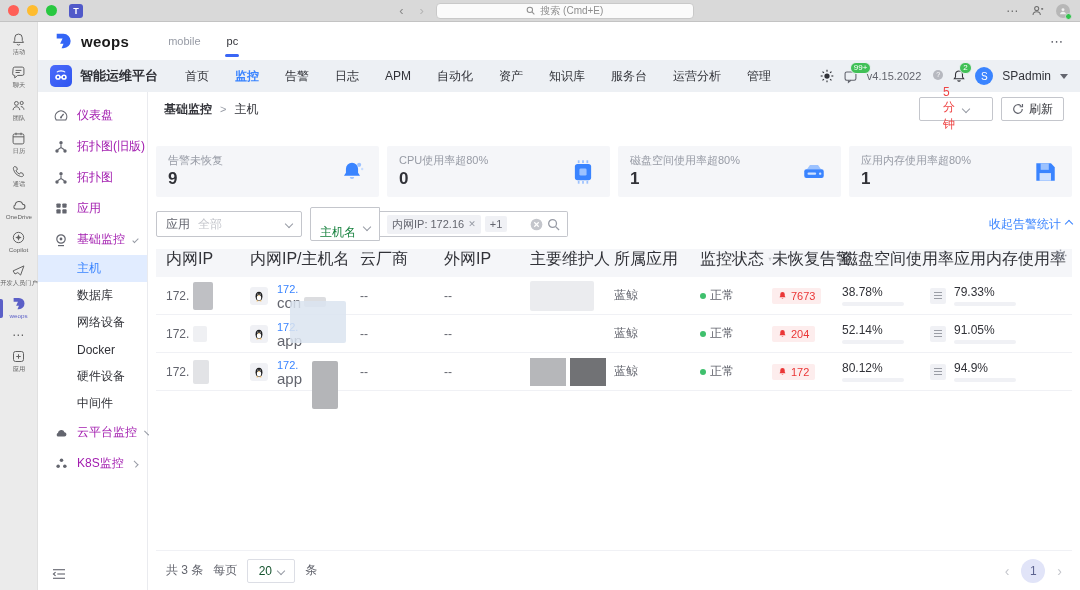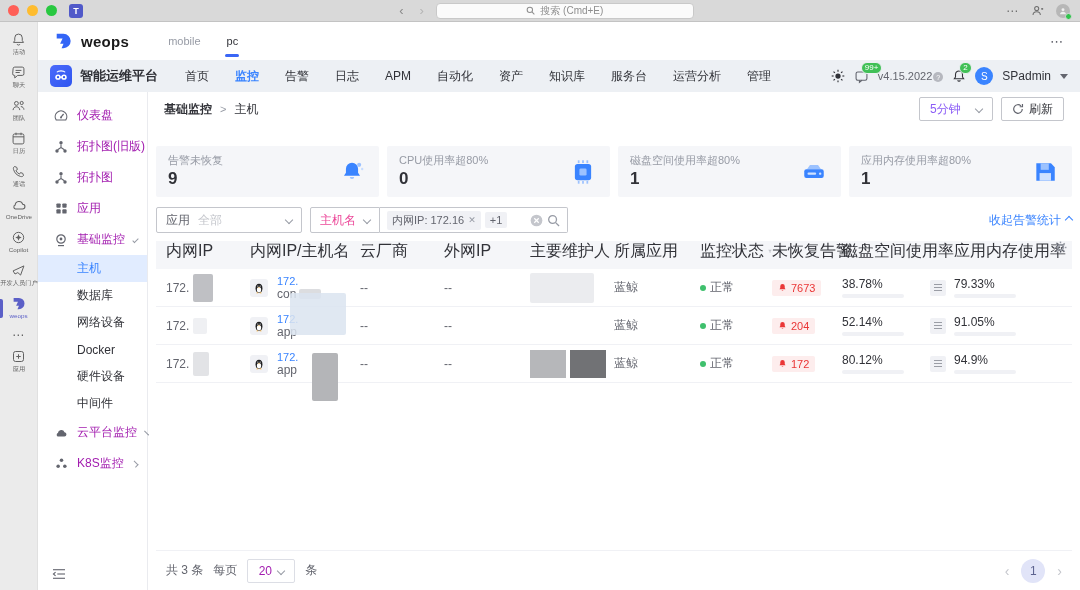--- a/index.html
+++ b/index.html
@@ -47,21 +47,21 @@
   
   .pnav{height:32px;background:#edf0f4;display:flex;align-items:center;padding:0 12px;flex:none}
   .pnav-logo{width:22px;height:22px;border-radius:5px;background:linear-gradient(135deg,#4b6bfb,#2f55f0);display:flex;align-items:center;justify-content:center;flex:none}
   .pnav-title{font-size:13px;font-weight:700;color:#313238;margin:0 14px 0 8px;white-space:nowrap}
   .pnav-menu{display:flex;align-items:stretch;height:32px}
   .nav-item{display:flex;align-items:center;padding:0 13px;font-size:12px;color:#313238;cursor:pointer;white-space:nowrap}
   .nav-item.active{color:#3a84ff;font-weight:700}
   .pnav-right{margin-left:auto;display:flex;align-items:center;gap:9px}
   .icon-wrap{position:relative;display:flex;align-items:center}
   .badge-green{position:absolute;top:-7px;left:7px;background:#41c057;color:#fff;font-size:8px;line-height:10px;padding:0 3px;border-radius:6px;border:1px solid #edf0f4;white-space:nowrap}
-  .version{font-size:11px;color:#63656e;display:flex;align-items:flex-end;gap:1px}
+  .version{font-size:11px;color:#63656e;display:flex;align-items:center;gap:12px}
   .hint-dot{width:10px;height:10px;border-radius:50%;background:#b6b8bf;color:#fff;font-size:7px;display:flex;align-items:center;justify-content:center;margin-top:-3px}
   .pnav-avatar{width:18px;height:18px;border-radius:50%;background:#3a84ff;color:#fff;font-size:10px;display:flex;align-items:center;justify-content:center}
   .username{font-size:12px;color:#313238}
   .caret{width:0;height:0;border-left:4px solid transparent;border-right:4px solid transparent;border-top:5px solid #63656e}
 
   
   .app-body{flex:1;display:flex;min-height:0}
   .sidemenu{width:110px;border-right:1px solid #eaebef;padding-top:8px;position:relative;flex:none}
   .side-item{height:31px;display:flex;align-items:center;gap:9px;padding:0 10px 0 16px;cursor:pointer}
   .si-icon{width:14px;height:14px;display:flex;align-items:center;justify-content:center;flex:none}
@@ -75,64 +75,64 @@
   .chev.blue{border-color:#3a84ff}
   .chev.ml{margin-left:auto}
 
   
   .content{flex:1;display:flex;flex-direction:column;padding:0 8px;min-width:0}
   .crumb-row{height:34px;display:flex;align-items:center;padding:0 8px;flex:none}
   .crumb-l1{font-weight:700;color:#313238}
   .crumb-sep{color:#979ba5;margin:0 8px;font-size:11px}
   .crumb-cur{color:#313238}
   .crumb-right{margin-left:auto;display:flex;gap:8px;align-items:center}
-  .sel{height:24px;background:#fff;border:1px solid #c4c6cc;border-radius:2px;display:flex;align-items:center;gap:8px;padding:0 10px;font-size:12px;color:#8b5cf6;cursor:pointer}
+  .sel{height:24px;background:#fff;border:1px solid #c4c6cc;border-radius:2px;display:flex;align-items:center;gap:8px;padding:0 23px;font-size:12px;color:#ef4444;cursor:pointer}
   .btn{height:24px;background:#fff;border:1px solid #c4c6cc;border-radius:2px;display:flex;align-items:center;gap:5px;padding:0 10px;font-size:12px;color:#313238;cursor:pointer}
 
   .cards{display:flex;gap:8px;margin-top:20px;flex:none}
   .card{flex:1;background:#f5f6f9;border-radius:2px;padding:7px 12px 8px;position:relative}
   .card-label{font-size:11px;color:#979ba5;white-space:nowrap}
   .card-value{font-size:17px;font-weight:700;color:#313238;margin-top:1px}
   .card-icon{position:absolute;right:14px;top:50%;transform:translateY(-50%)}
 
   .filter-row{margin-top:10px;display:flex;align-items:center;flex:none}
   .prefix-select{width:146px;height:26px;background:#fff;border:1px solid #c4c6cc;border-radius:2px;display:flex;align-items:center;gap:8px;padding:0 9px;cursor:pointer}
   .ps-label{color:#63656e}
   .ps-value{color:#c4c6cc;flex:1}
-  .host-select{height:26px;background:#fff;border:1px solid #c4c6cc;border-radius:2px 0 0 2px;display:flex;align-items:center;gap:8px;padding:0 9px;margin-left:8px;color:#ec4899;cursor:pointer}
+  .host-select{height:26px;background:#fff;border:1px solid #c4c6cc;border-radius:2px 0 0 2px;display:flex;gap:8px;padding:16px 9px;margin-left:8px;color:#15803d;cursor:pointer}
   .search-wrap{height:26px;width:188px;background:#fff;border:1px solid #c4c6cc;border-left:none;border-radius:0 2px 2px 0;display:flex;align-items:center;gap:4px;padding:0 7px}
   .tag{background:#f0f1f5;border-radius:2px;padding:2px 5px;display:flex;align-items:center;gap:4px;font-size:11px;color:#63656e;white-space:nowrap}
   .tag-x{color:#979ba5;font-size:9px;cursor:pointer}
   .collapse-link{margin-left:auto;display:flex;align-items:center;gap:5px;color:#3a84ff;font-size:12px;cursor:pointer}
 
   
   .table{margin-top:8px;flex:none}
   .thead{display:flex;align-items:flex-start;height:28px;background:#f5f6f9;color:#313238;font-size:16px}
   .tcell{display:flex;align-items:center;gap:4px;white-space:nowrap;overflow:visible}
   .c1{width:94px;padding-left:10px}.c2{width:110px}.c3{width:84px}.c4{width:86px}.c5{width:84px}
   .c6{width:86px}.c7{width:72px}.c8{width:70px}.c9{width:112px}.c10{width:100px}.c11{width:18px}
   .trow{display:flex;align-items:center;height:38px;border-bottom:1px solid #f0f1f5;color:#63656e;font-size:12px;position:relative}
   .blur{display:inline-block;border-radius:2px}
   .hostcell{position:relative}
   .os-badge{width:18px;height:18px;background:#f0f1f5;border-radius:3px;display:flex;align-items:center;justify-content:center;flex:none}
   .host-lines{display:flex;flex-direction:column;line-height:13px;margin-left:5px}
   .host-ip{color:#3a84ff;font-size:11px;cursor:pointer}
-  .host-name{color:#63656e;font-size:12px;display:flex;align-items:center;gap:3px}
+  .host-name{color:#63656e;font-size:15px;display:flex;align-items:center;gap:3px}
   .dot{width:6px;height:6px;border-radius:50%;background:#3fc06d}
   .alarm-pill{background:#fdeded;border-radius:2px;padding:2px 6px;display:inline-flex;align-items:center;gap:4px;color:#ea3636;font-size:11px}
   .usage{display:flex;flex-direction:column;gap:3px}
   .usage .uv{color:#313238}
   .track{width:62px;height:4px;background:#f0f1f5;border-radius:2px;overflow:hidden}
   .fill{height:100%;border-radius:2px}
   .mini-btn{width:16px;height:16px;background:#f0f1f5;border-radius:2px;display:flex;align-items:center;justify-content:center;margin-left:auto;margin-right:8px;cursor:pointer}
   .mini-lines{width:8px;height:1.4px;background:#9a9da5;box-shadow:0 3px 0 #9a9da5,0 -3px 0 #9a9da5}
 
   
   .pager{margin-top:auto;height:40px;border-top:1px solid #f0f1f5;display:flex;align-items:center;padding:0 10px;gap:10px;flex:none;color:#63656e}
-  .pp-select{width:48px;height:24px;border:1px solid #dcdee5;border-radius:2px;display:flex;align-items:center;justify-content:center;gap:6px;color:#a21caf;cursor:pointer}
+  .pp-select{width:48px;height:24px;border:1px solid #dcdee5;border-radius:2px;display:flex;align-items:center;justify-content:center;gap:6px;color:#14532d;cursor:pointer}
   .pager-right{margin-left:auto;display:flex;align-items:center;gap:12px}
   .page-arrow{color:#c4c6cc;font-size:14px;cursor:pointer}
   .page-circle{width:24px;height:24px;border-radius:50%;background:#e1e4f8;color:#5d6390;display:flex;align-items:center;justify-content:center;font-size:12px;cursor:pointer}
 
   svg{display:block}
 </style>
 </head>
 <body>
 
 <div class="screen">

